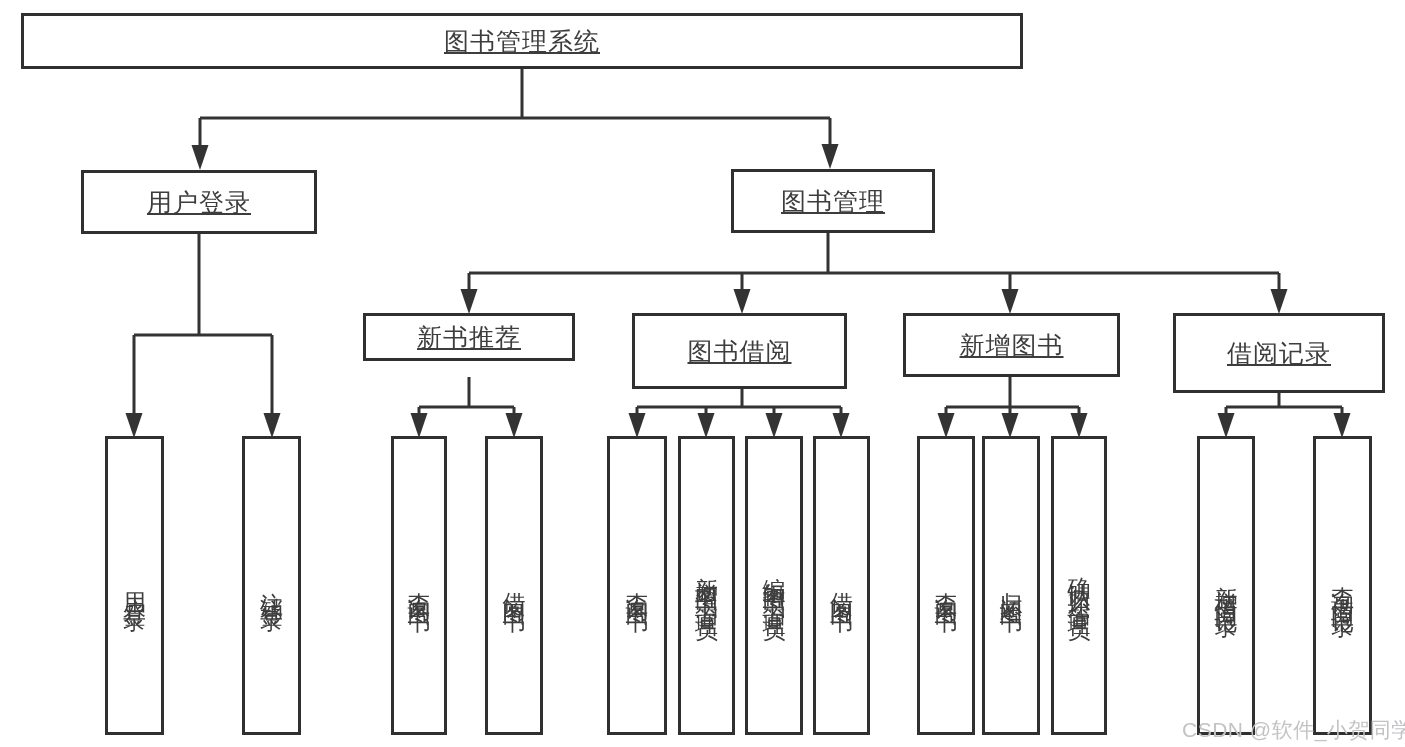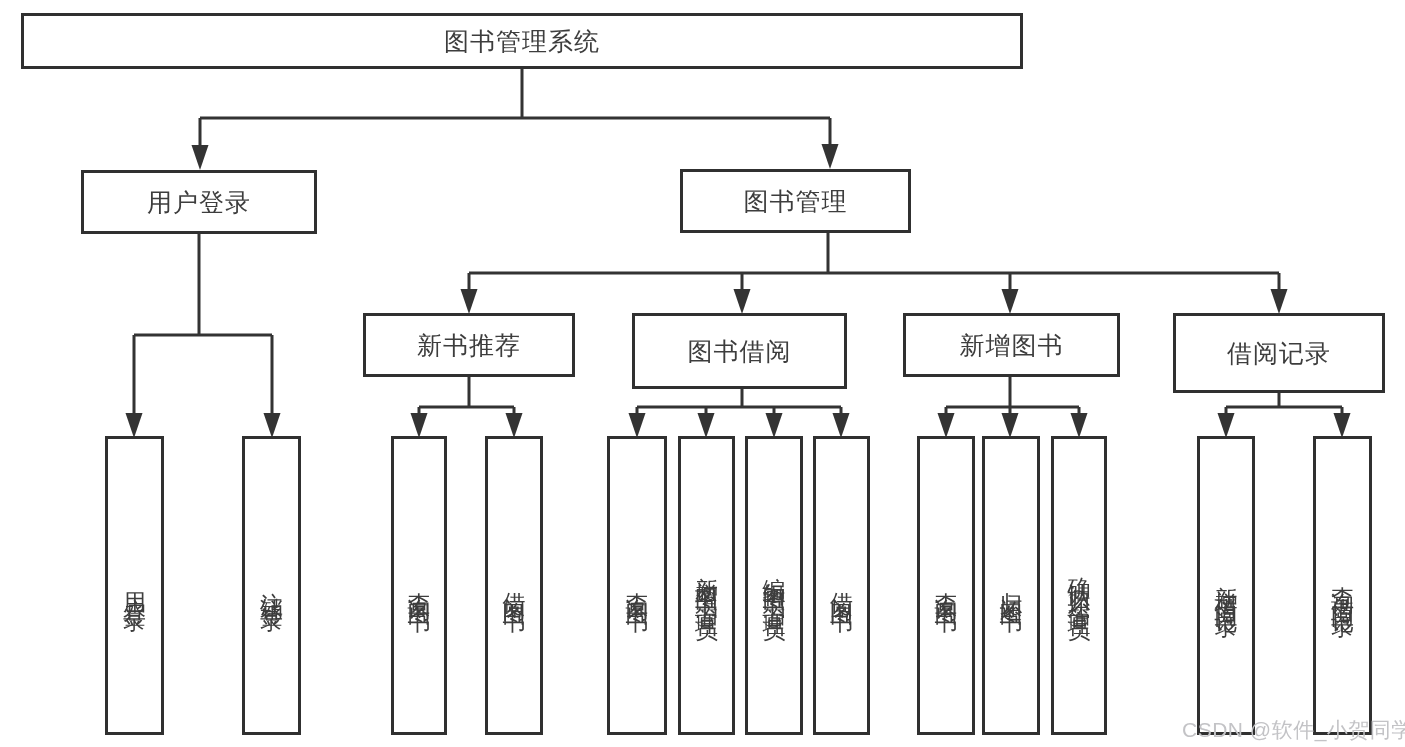--- a/index.html
+++ b/index.html
@@ -29,20 +29,21 @@
     display: flex;
     align-items: center;
     justify-content: center;
     color: #3d3d3d;
     z-index: 2;
   }
   .h-label {
     font-size: 25px;
     letter-spacing: 1px;
     white-space: nowrap;
+    text-decoration: underline;
   }
   .v-label {
     writing-mode: vertical-rl;
     text-orientation: mixed;
     font-size: 23px;
     letter-spacing: 6px;
     line-height: 1;
     white-space: nowrap;
   }
   .watermark {
@@ -94,25 +95,25 @@
     </g>
   </svg>
 
   <div class="box" style="left:21px;top:13px;width:1002px;height:56px">
     <span class="h-label">图书管理系统</span>
   </div>
 
   <div class="box" style="left:81px;top:170px;width:236px;height:64px">
     <span class="h-label">用户登录</span>
   </div>
-  <div class="box" style="left:680px;top:169px;width:231px;height:64px">
+  <div class="box" style="left:731px;top:169px;width:204px;height:64px">
     <span class="h-label">图书管理</span>
   </div>
 
-  <div class="box" style="left:363px;top:313px;width:212px;height:64px">
+  <div class="box" style="left:363px;top:313px;width:212px;height:48px">
     <span class="h-label">新书推荐</span>
   </div>
   <div class="box" style="left:632px;top:313px;width:215px;height:76px">
     <span class="h-label">图书借阅</span>
   </div>
   <div class="box" style="left:903px;top:313px;width:217px;height:64px">
     <span class="h-label">新增图书</span>
   </div>
   <div class="box" style="left:1173px;top:313px;width:212px;height:80px">
     <span class="h-label">借阅记录</span>

